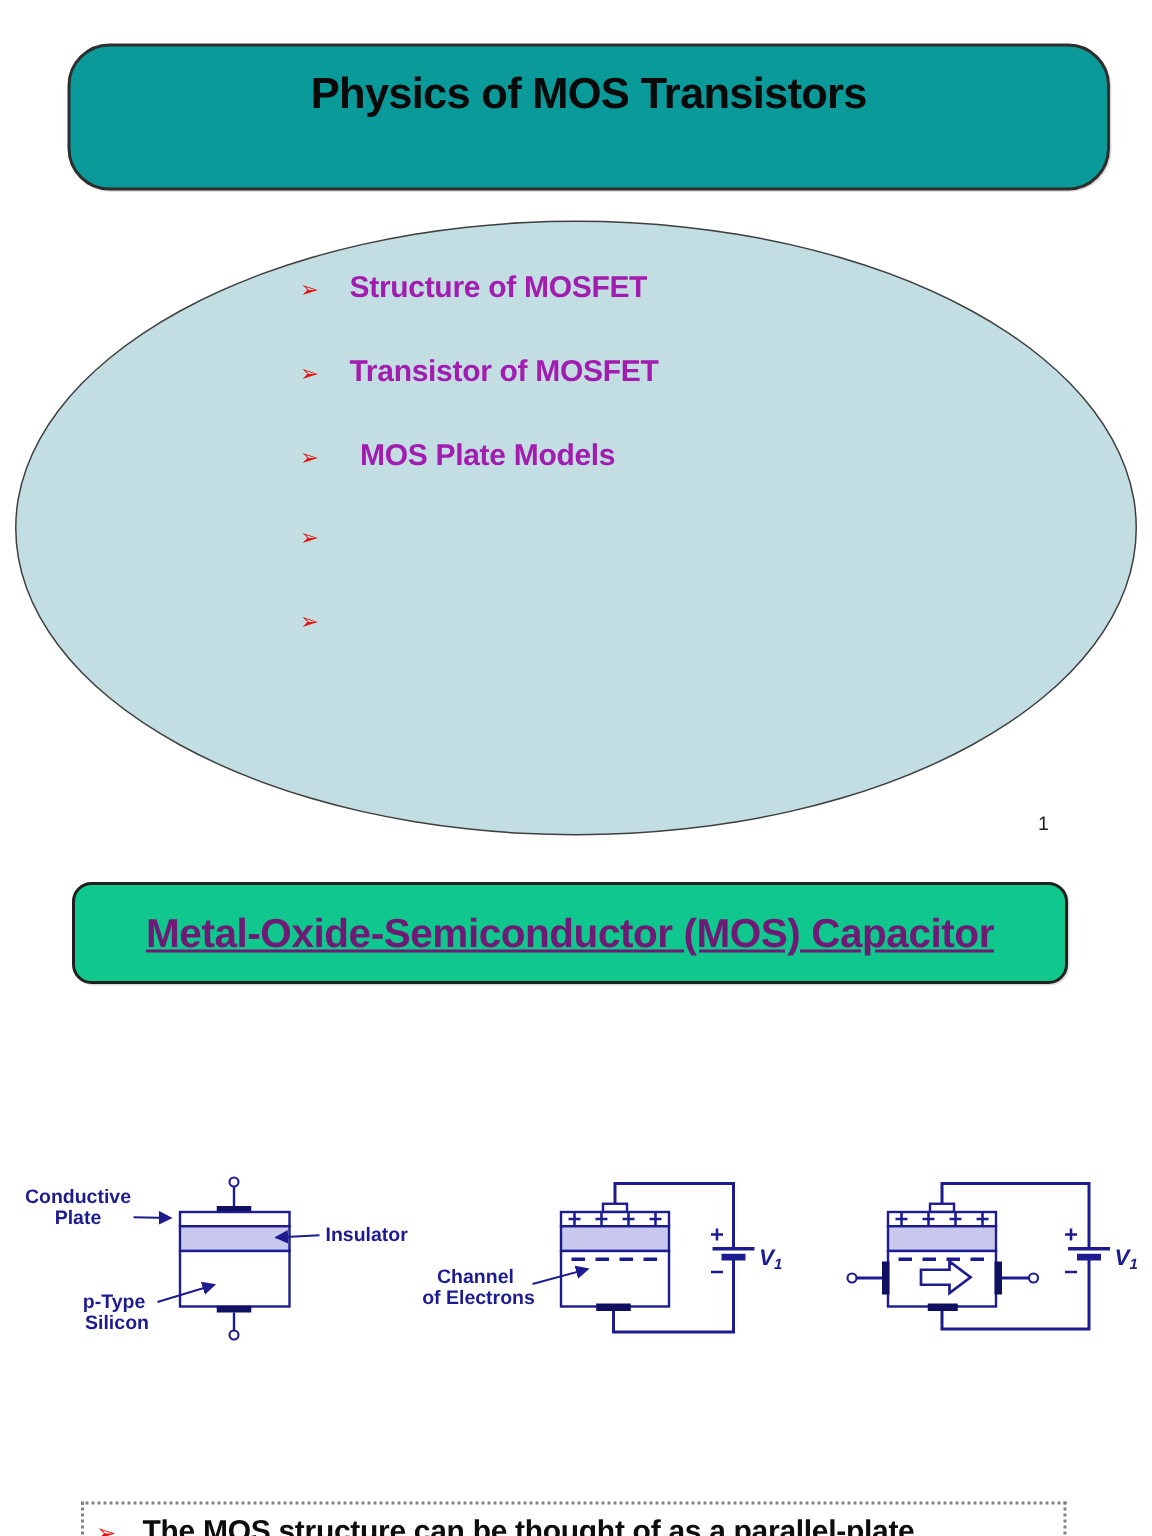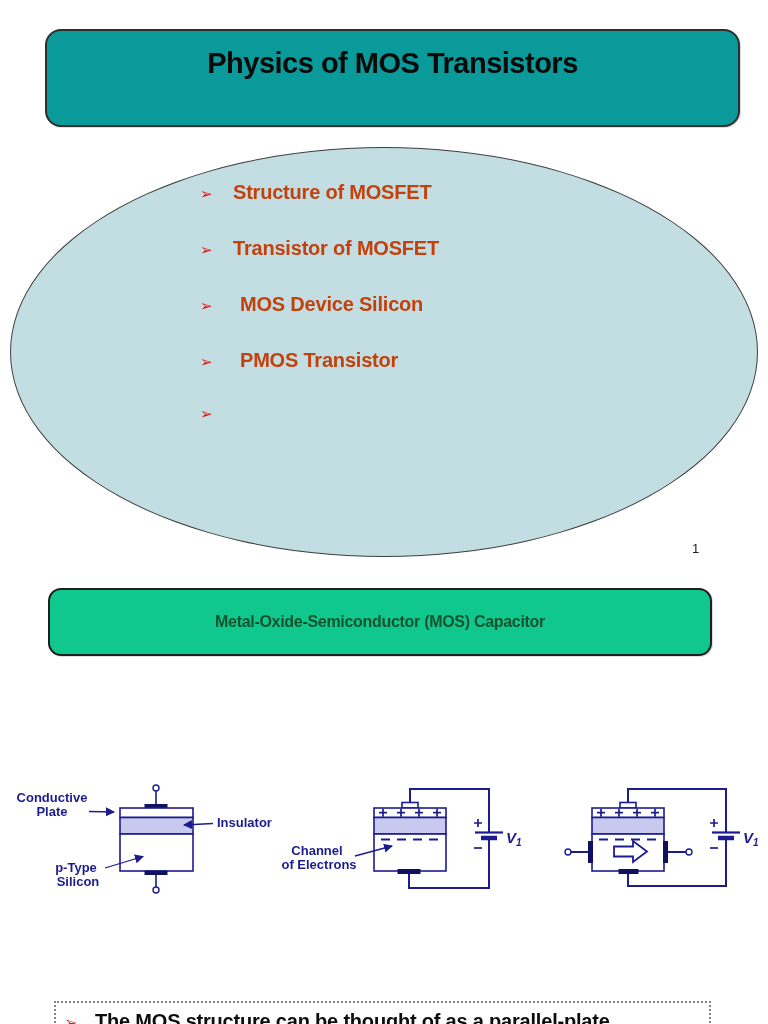--- a/index.html
+++ b/index.html
@@ -5,55 +5,55 @@
   html, body { margin:0; padding:0; }
   body {
     width:768px; height:1024px; overflow:hidden; background:#ffffff;
     font-family:"Liberation Sans", sans-serif; position:relative;
   }
   .page { position:absolute; left:0; top:0; width:768px; height:1024px; background:#ffffff; }
 
   
   .title-box {
     position:absolute; left:45px; top:29px; width:691px; height:94px;
-    background:#0b9a9a; border:2px solid #2e2e2e; border-radius:16px;
+    background:#0b9a9a; border:2px solid #2e2e2e; border-radius:28px;
     display:flex; justify-content:center; align-items:flex-start;
     box-shadow:1px 1px 0 #00000022;
   }
   .title-box .title-text {
     margin-top:16px; font-size:29px; font-weight:bold; color:#0a0a0a; letter-spacing:-0.5px;
   }
 
   
   .ellipse {
     position:absolute; left:10px; top:147px; width:746px; height:408px;
     background:#c3dee2; border:1.5px solid #3f3f3f; border-radius:50%;
   }
   .topics {
     position:absolute; left:200px; top:181px; margin:0; padding:0; list-style:none;
   }
   .topics li { display:flex; align-items:baseline; height:20px; margin-bottom:36px; }
   .arrow-bullet {
     font-family:"DejaVu Sans", sans-serif; color:#e8100c; font-size:15px;
     width:24px; flex:0 0 24px; margin-right:9px;
   }
-  .topic-label { font-size:20px; font-weight:bold; color:#c2410c; letter-spacing:-0.2px; white-space:nowrap; }
+  .topic-label { font-size:20px; font-weight:bold; color:#a21caf; letter-spacing:-0.2px; white-space:nowrap; }
   .topic-label.indent { margin-left:7px; }
 
   .page-number { position:absolute; left:692px; top:541px; font-size:13px; color:#222; }
 
   
   .section-box {
     position:absolute; left:48px; top:588px; width:660px; height:64px;
     background:#10c78e; border:2px solid #1f1f1f; border-radius:13px;
     display:flex; justify-content:center; align-items:center;
     box-shadow:1px 1px 0 #00000022;
   }
   .section-box .section-text {
-    font-size:16px; font-weight:bold; color:#14532d; letter-spacing:-0.3px; white-space:nowrap;
+    font-size:27px; font-weight:bold; color:#701a75; letter-spacing:-0.3px; white-space:nowrap;text-decoration:underline;
   }
 
   
   .diagram { position:absolute; left:0px; top:780px; }
   .dlabel { font-family:"Liberation Sans", sans-serif; font-size:13px; font-weight:bold; fill:#1c1c8f; }
   .vlabel { font-family:"Liberation Sans", sans-serif; font-size:15px; font-weight:bold; font-style:italic; fill:#1c1c8f; }
   .vsub   { font-size:10px; }
 
   
   .footnote {
@@ -79,25 +79,24 @@
     <li>
       <span class="arrow-bullet">➢</span>
       <span class="topic-label">Structure of MOSFET</span>
     </li>
     <li>
       <span class="arrow-bullet">➢</span>
       <span class="topic-label">Transistor of MOSFET</span>
     </li>
     <li>
       <span class="arrow-bullet">➢</span>
-      <span class="topic-label indent">MOS Device Silicon</span>
-    </li>
-    <li>
-      <span class="arrow-bullet">➢</span>
-      <span class="topic-label indent">PMOS Transistor</span>
+      <span class="topic-label indent">MOS Plate Models</span>
+    </li>
+    <li>
+      <span class="arrow-bullet">➢</span>
     </li>
     <li>
       <span class="arrow-bullet">➢</span>
     </li>
   </ul>
 
   <div class="page-number">1</div>
 
   <div class="section-box">
     <span class="section-text">Metal-Oxide-Semiconductor (MOS) Capacitor</span>

